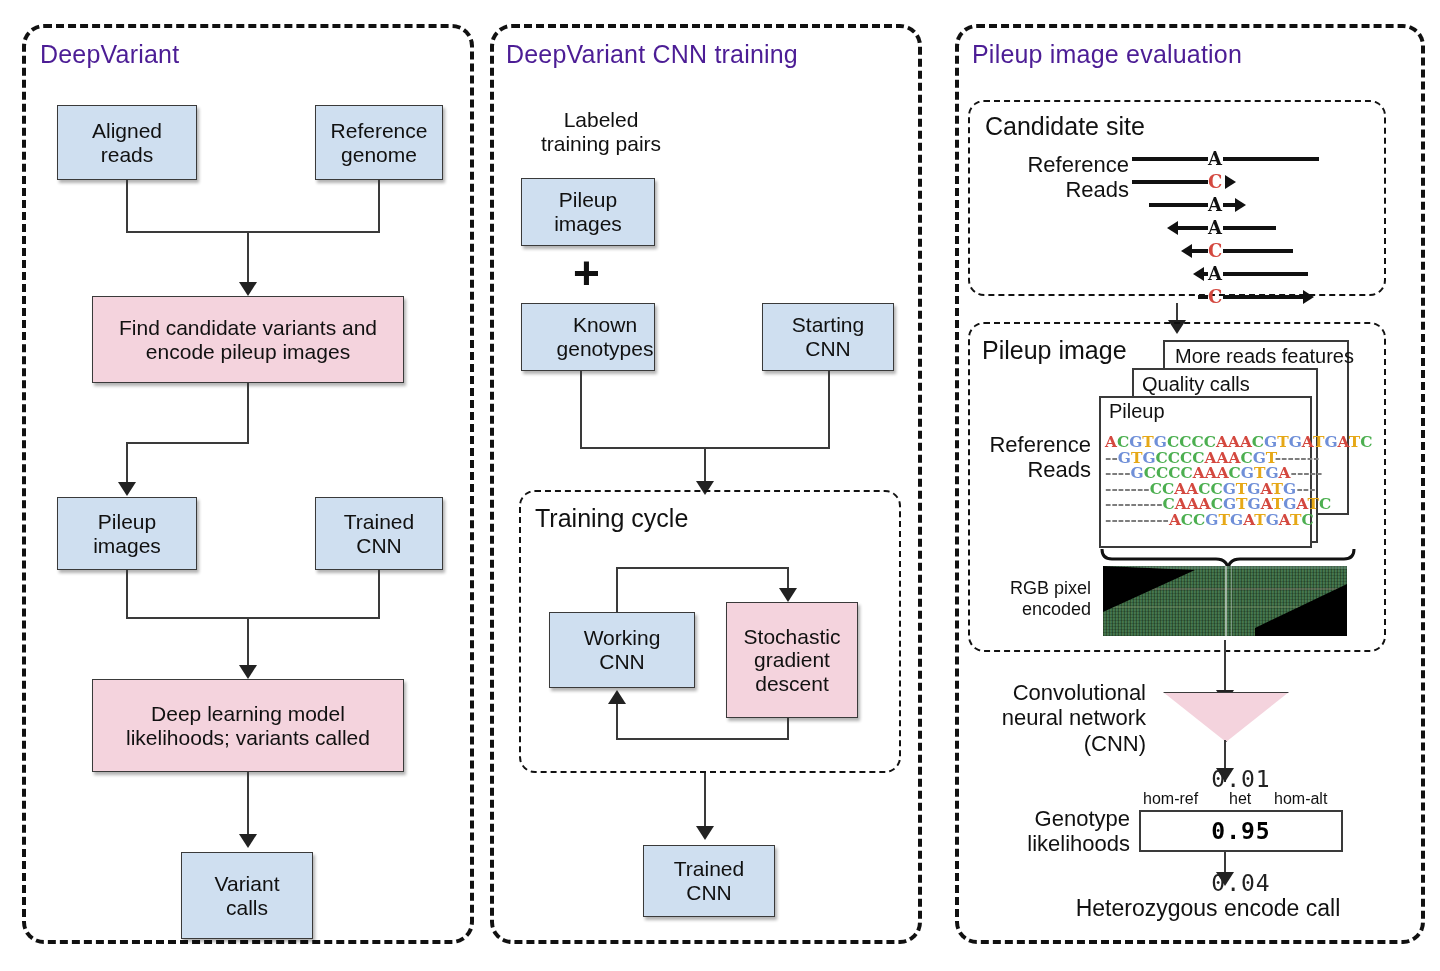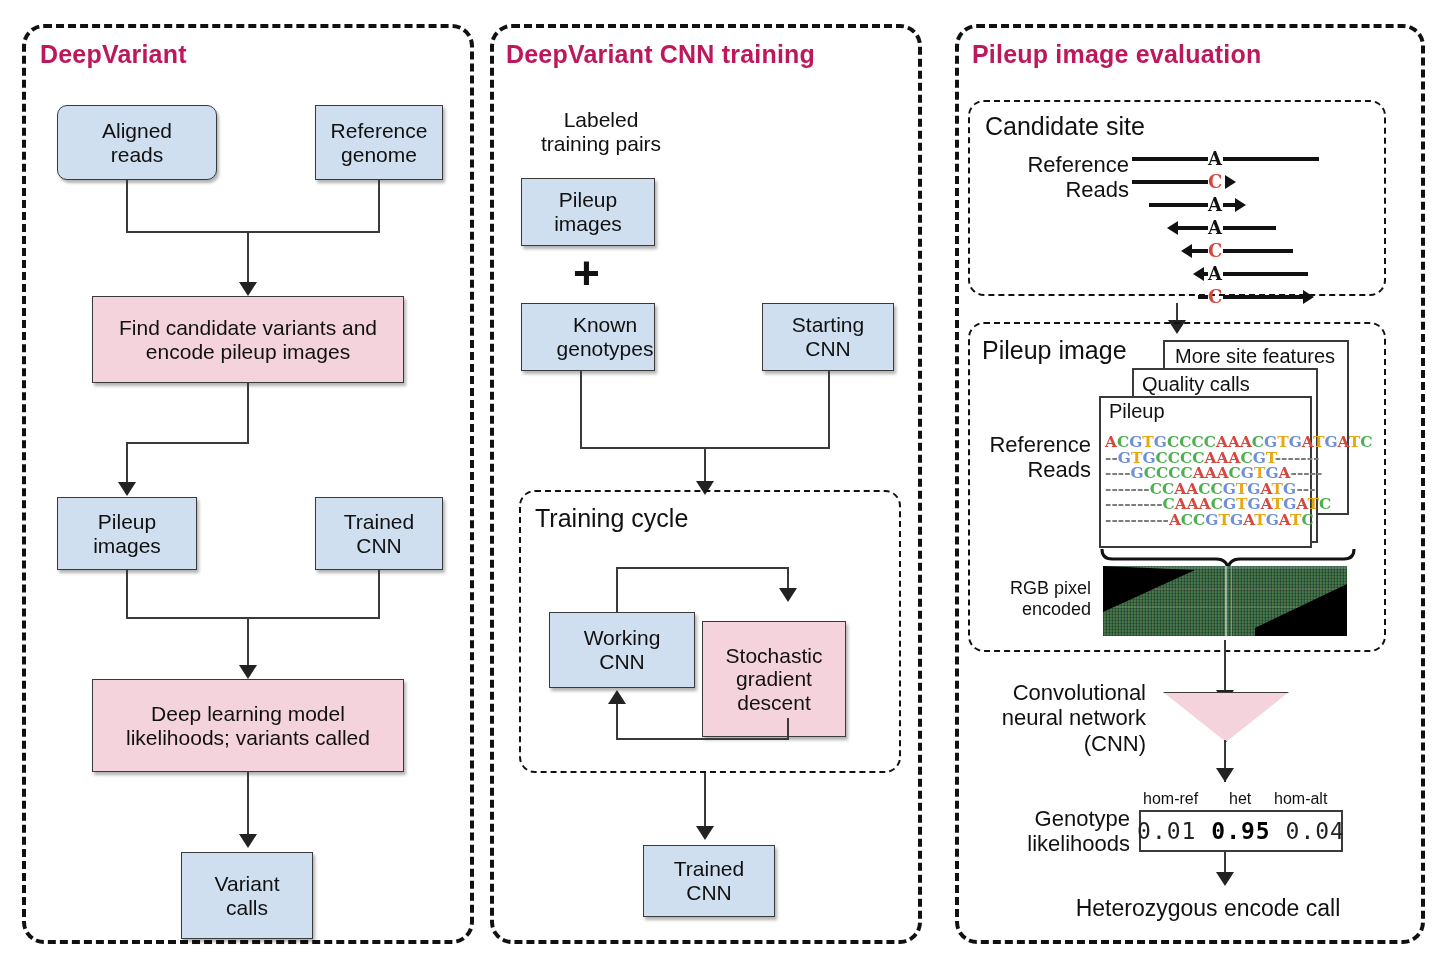--- a/index.html
+++ b/index.html
@@ -1,20 +1,20 @@
 <!DOCTYPE html>
 <html><head>
 <meta charset="utf-8">
 <style>
   html,body{margin:0;padding:0;background:#ffffff;}
   body{width:1440px;height:971px;position:relative;overflow:hidden;
        font-family:"Liberation Sans", sans-serif;color:#111;}
 
   .panel{position:absolute;border:4px dashed #111;border-radius:22px;box-sizing:border-box;}
-  .panel-title{position:absolute;font-size:25px;color:#be185d;white-space:nowrap;letter-spacing:.2px;font-weight:bold;}
+  .panel-title{position:absolute;font-size:25px;color:#4c1d95;white-space:nowrap;letter-spacing:.2px;}
 
   
   .node{position:absolute;box-sizing:border-box;border:1.5px solid #3a3a3a;
         display:flex;align-items:center;justify-content:center;text-align:center;
         font-size:21px;line-height:1.12;color:#111;
         box-shadow:2px 3px 3px rgba(0,0,0,.30);}
   .blue{background:#cfdff0;}
   .pink{background:#f4d3dd;}
   .node span{display:block;padding:0 4px;}
 
@@ -65,21 +65,21 @@
          font-family:"DejaVu Sans Mono", monospace;font-size:23px;color:#222;letter-spacing:1px;}
   .gtbox b{font-weight:700;color:#000;}
   .gt-hdr{position:absolute;font-size:16px;color:#111;white-space:nowrap;}
 </style>
 </head>
 <body>
 
 <div class="panel" style="left:22px;top:24px;width:452px;height:920px;"></div>
 <div class="panel-title" style="left:40px;top:40px;">DeepVariant</div>
 
-<div class="node blue" style="left:57px;top:105px;width:160px;height:75px;border-radius:10px;">
+<div class="node blue" style="left:57px;top:105px;width:140px;height:75px;">
   <span>Aligned<br>reads</span>
 </div>
 <div class="node blue" style="left:315px;top:105px;width:128px;height:75px;">
   <span>Reference<br>genome</span>
 </div>
 
 <div class="ln lnv" style="left:126px;top:180px;height:52px;"></div>
 <div class="ln lnv" style="left:378px;top:180px;height:52px;"></div>
 <div class="ln lnh" style="left:126px;top:231px;width:254px;"></div>
 <div class="ln lnv" style="left:247px;top:231px;height:55px;"></div>
@@ -146,21 +146,21 @@
 <div class="inner-title" style="left:535px;top:504px;">Training cycle</div>
 
 <div class="ln lnv" style="left:616px;top:567px;height:60px;"></div>
 <div class="ln lnh" style="left:616px;top:567px;width:173px;"></div>
 <div class="ln lnv" style="left:787px;top:567px;height:24px;"></div>
 <div class="arrow arrow-down" style="left:779px;top:588px;"></div>
 
 <div class="node blue" style="left:549px;top:612px;width:146px;height:76px;">
   <span>Working<br>CNN</span>
 </div>
-<div class="node pink" style="left:702px;top:602px;width:144px;height:116px;margin-top:19px;">
+<div class="node pink" style="left:726px;top:602px;width:132px;height:116px;">
   <span>Stochastic<br>gradient<br>descent</span>
 </div>
 
 <div class="ln lnv" style="left:787px;top:718px;height:22px;"></div>
 <div class="ln lnh" style="left:616px;top:738px;width:173px;"></div>
 <div class="ln lnv" style="left:616px;top:703px;height:36px;"></div>
 <div class="arrow arrow-up" style="left:608px;top:690px;"></div>
 
 <div class="ln lnv" style="left:704px;top:773px;height:56px;"></div>
 <div class="arrow arrow-down" style="left:696px;top:826px;"></div>
@@ -218,21 +218,21 @@
   <div class="tri tri-r" style="left:193px;"></div>
 </div>
 
 <div class="ln lnv" style="left:1176px;top:303px;height:20px;"></div>
 <div class="arrow arrow-down" style="left:1168px;top:320px;"></div>
 
 <div class="inner-panel" style="left:968px;top:322px;width:418px;height:330px;"></div>
 <div class="inner-title" style="left:982px;top:336px;">Pileup image</div>
 
 <div class="card" style="left:1163px;top:340px;width:186px;height:175px;"></div>
-<div class="card-label" style="left:1175px;top:345px;">More site features</div>
+<div class="card-label" style="left:1175px;top:345px;">More reads features</div>
 
 <div class="card" style="left:1132px;top:368px;width:186px;height:175px;"></div>
 <div class="card-label" style="left:1142px;top:373px;">Quality calls</div>
 
 <div class="card" style="left:1099px;top:396px;width:213px;height:152px;"></div>
 <div class="card-label" style="left:1109px;top:400px;">Pileup</div>
 
 <div class="freelabel right" style="left:975px;top:432px;width:116px;font-size:22px;">Reference</div>
 <div class="freelabel right" style="left:975px;top:457px;width:116px;font-size:22px;">Reads</div>
 
@@ -286,21 +286,21 @@
 
 <div class="ln lnv" style="left:1224px;top:740px;height:42px;"></div>
 <div class="arrow arrow-down" style="left:1216px;top:768px;"></div>
 
 <div class="gt-hdr" style="left:1143px;top:790px;">hom-ref</div>
 <div class="gt-hdr" style="left:1229px;top:790px;">het</div>
 <div class="gt-hdr" style="left:1274px;top:790px;">hom-alt</div>
 
 <div class="freelabel right" style="left:978px;top:806px;width:152px;font-size:22px;">Genotype<br>likelihoods</div>
 
-<div class="gtbox" style="left:1139px;top:810px;width:204px;height:42px;">
+<div class="gtbox" style="left:1139px;top:810px;width:204px;height:42px;flex-direction:column;">
   <span>0.01</span>&nbsp;
   <b>0.95</b>&nbsp;
   <span>0.04</span>
 </div>
 
 <div class="ln lnv" style="left:1224px;top:852px;height:32px;"></div>
 <div class="arrow arrow-down" style="left:1216px;top:872px;"></div>
 
 <div class="freelabel" style="left:1008px;top:895px;width:400px;font-size:23px;">Heterozygous encode call</div>
 

